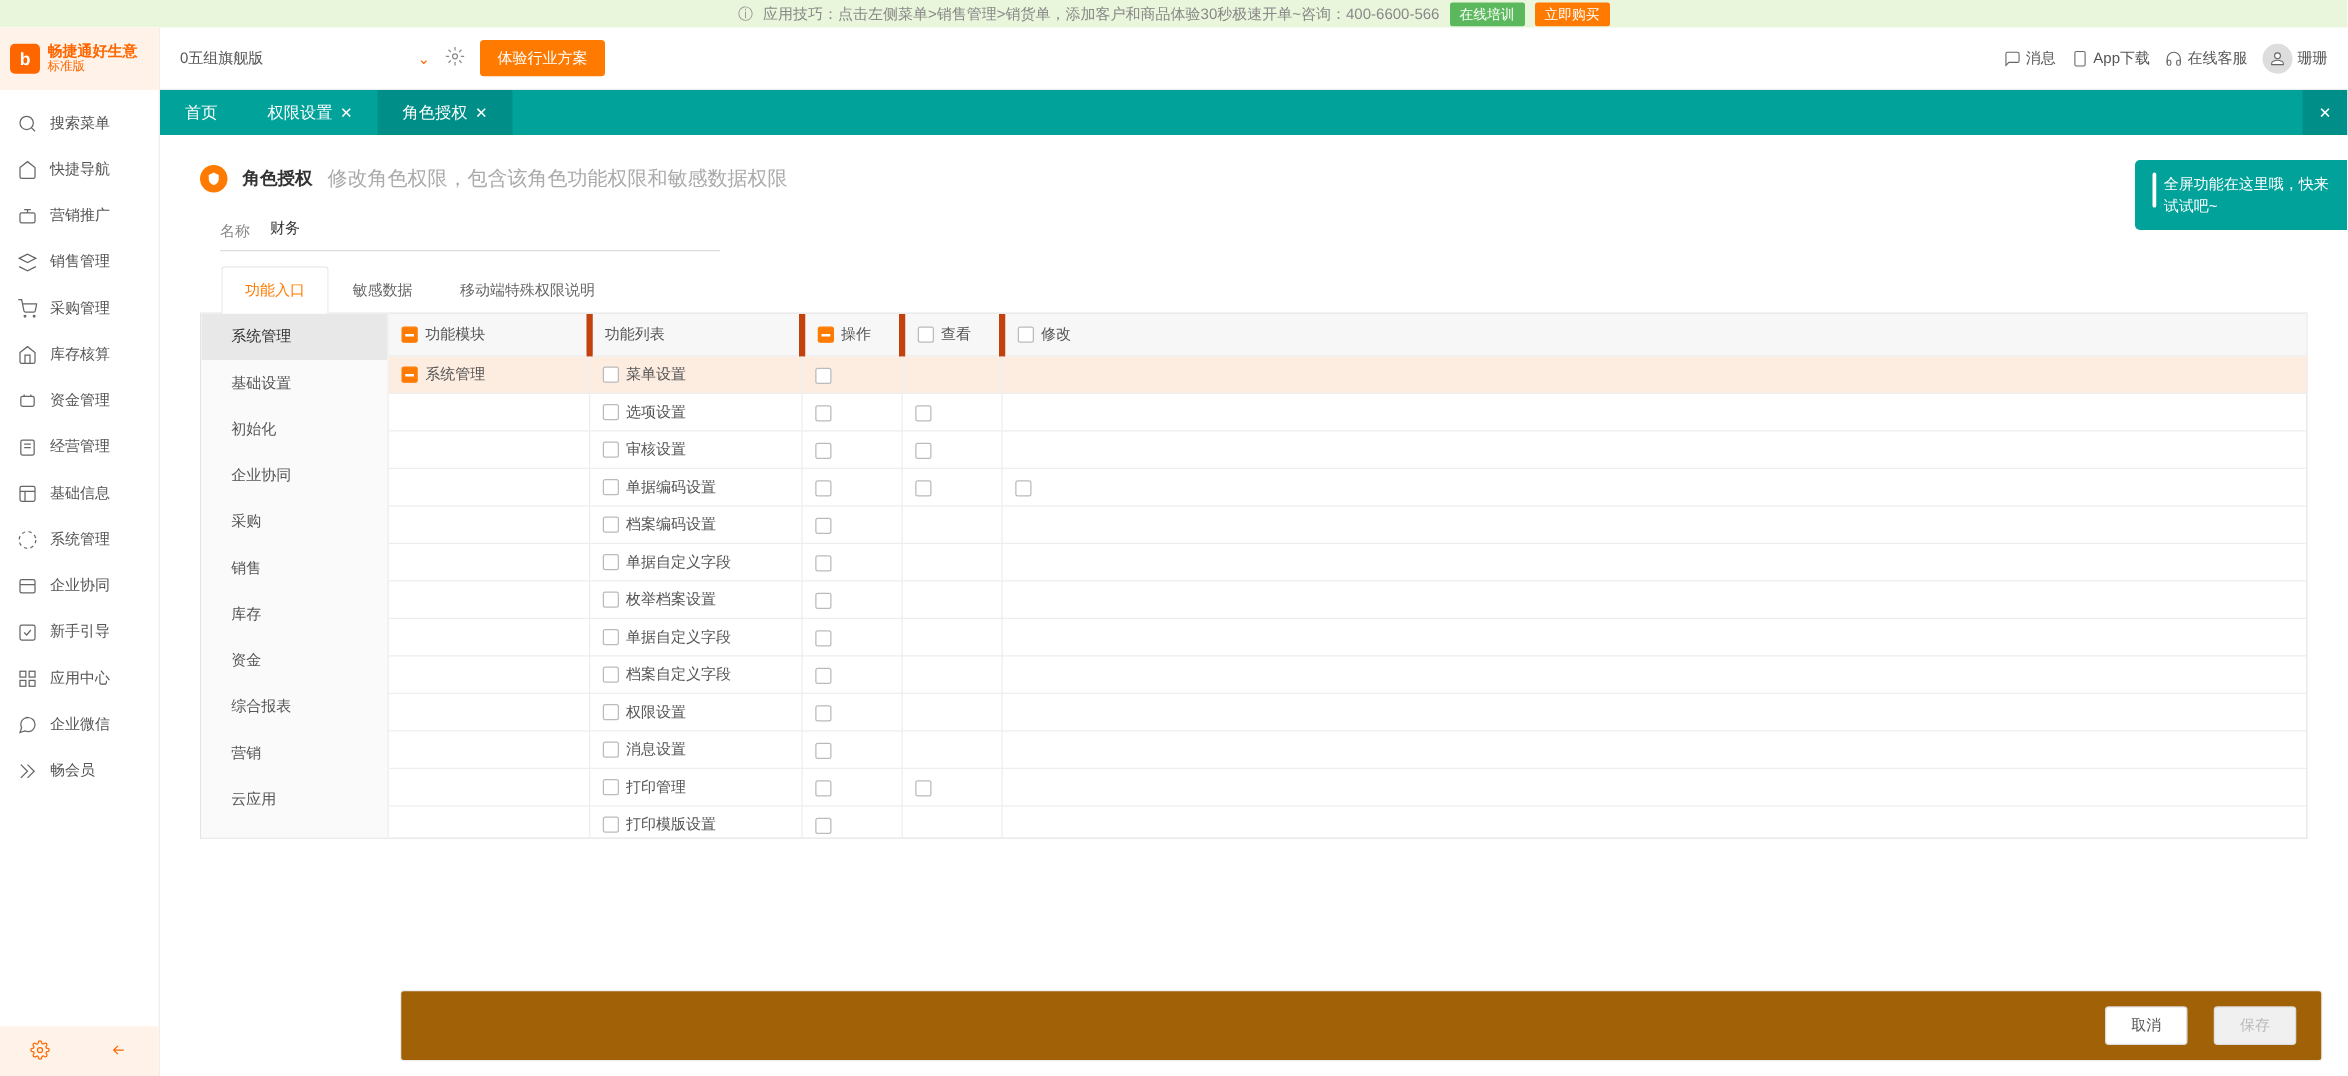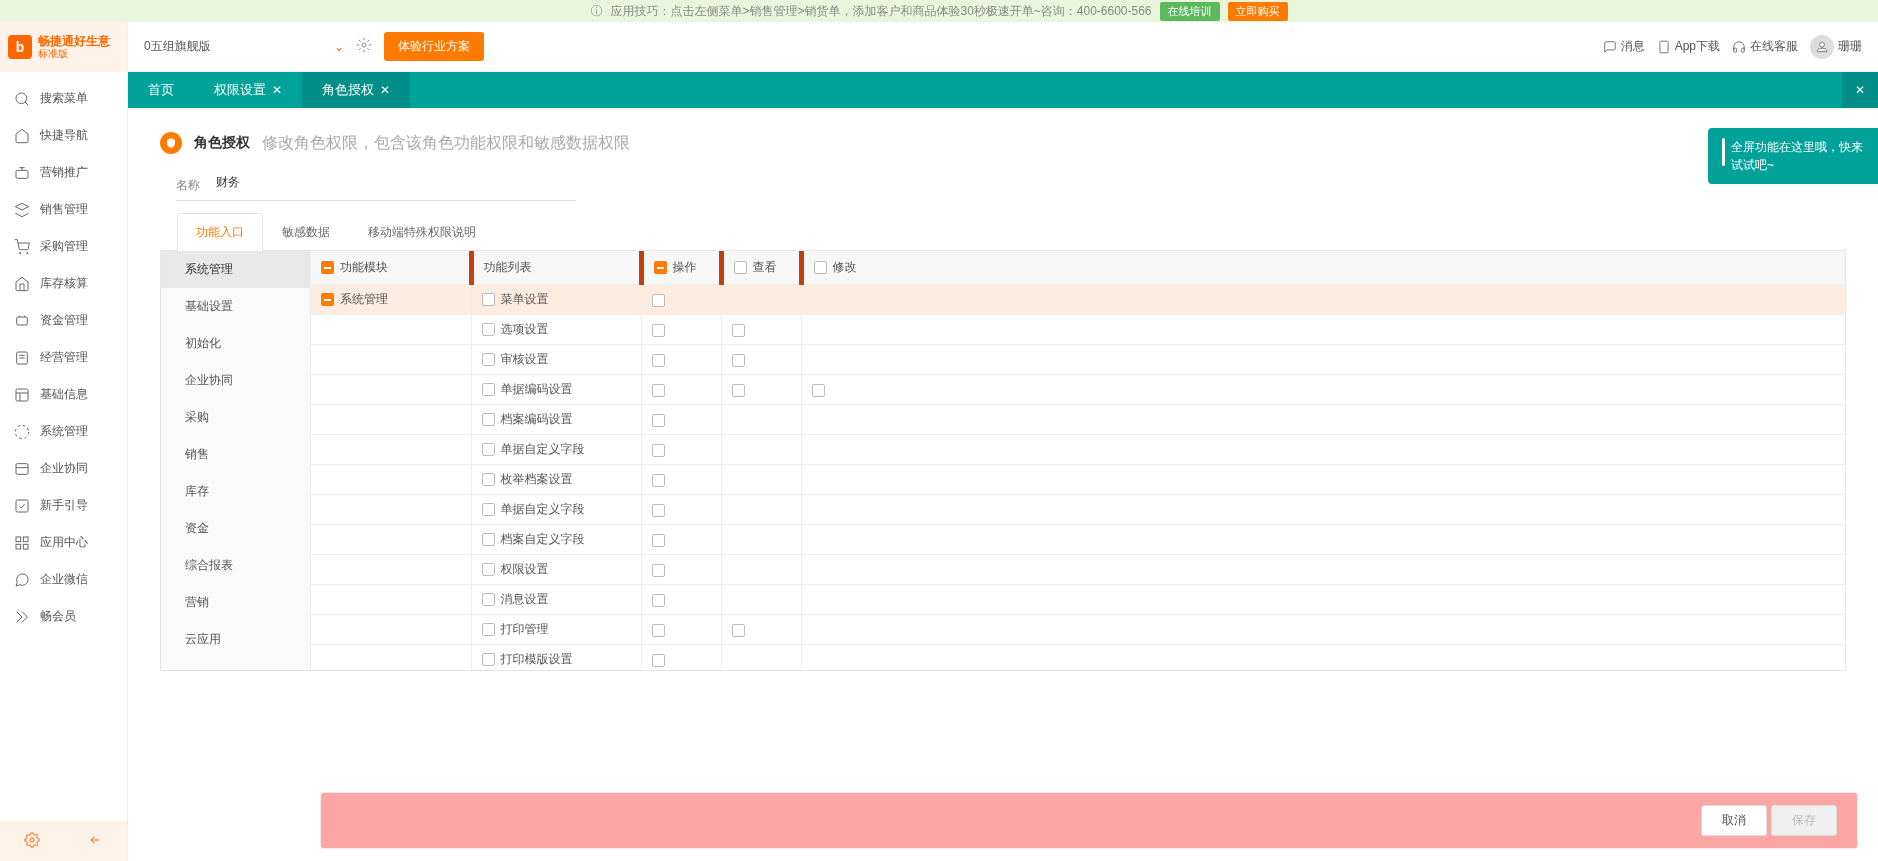--- a/index.html
+++ b/index.html
@@ -59,21 +59,21 @@
 .cat-item.active { background: #e8e8e8; color: #333; }
 .perm-table-wrap { flex: 1; overflow: auto; position: relative; }
 .perm-table { width: 100%; border-collapse: collapse; table-layout: fixed; }
 .perm-table th { background: #f7f7f7; text-align: left; padding: 8px 10px; font-weight: normal; color: #555; border-bottom: 1px solid #eee; border-right: 5px solid #c2410c; }
 .perm-table td { padding: 6px 10px; border-bottom: 1px solid #eee; border-right: 1px solid #eee; color: #555; height: 26px; }
 .perm-table td:last-child, .perm-table th:last-child { border-right: none; }
 .perm-table tr.group-row td { background: #fdece0; }
 .chk { display: inline-block; width: 13px; height: 13px; border: 1px solid #bbb; border-radius: 2px; vertical-align: middle; margin-right: 6px; background: #fff; }
 .chk.indeterminate { background: #ff7a00; border-color: #ff7a00; position: relative; }
 .chk.indeterminate::after { content: ""; position: absolute; left: 2px; right: 2px; top: 5px; height: 2px; background: #fff; }
-.footer-bar { position: fixed; left: 320px; right: 20px; bottom: 12px; background: #fca5a5; border: 1px solid #eee; padding: 12px 20px; display: flex; justify-content: flex-end; gap: 4px; border-radius: 3px; }
+.footer-bar { position: fixed; left: 320px; right: 20px; bottom: 12px; background: #a16207; border: 1px solid #eee; padding: 12px 20px; display: flex; justify-content: flex-end; gap: 21px; border-radius: 3px; }
 .btn { padding: 6px 20px; border: 1px solid #ddd; border-radius: 3px; cursor: pointer; background: #fff; color: #555; }
 .btn.disabled { background: #f0f0f0; color: #bbb; cursor: not-allowed; }
 .col-module { width: 160px; }
 .col-func { width: 170px; }
 .col-op { width: 80px; }
 .col-view { width: 80px; }
 .col-edit { width: auto; }
 </style>
 </head>
 <body>

